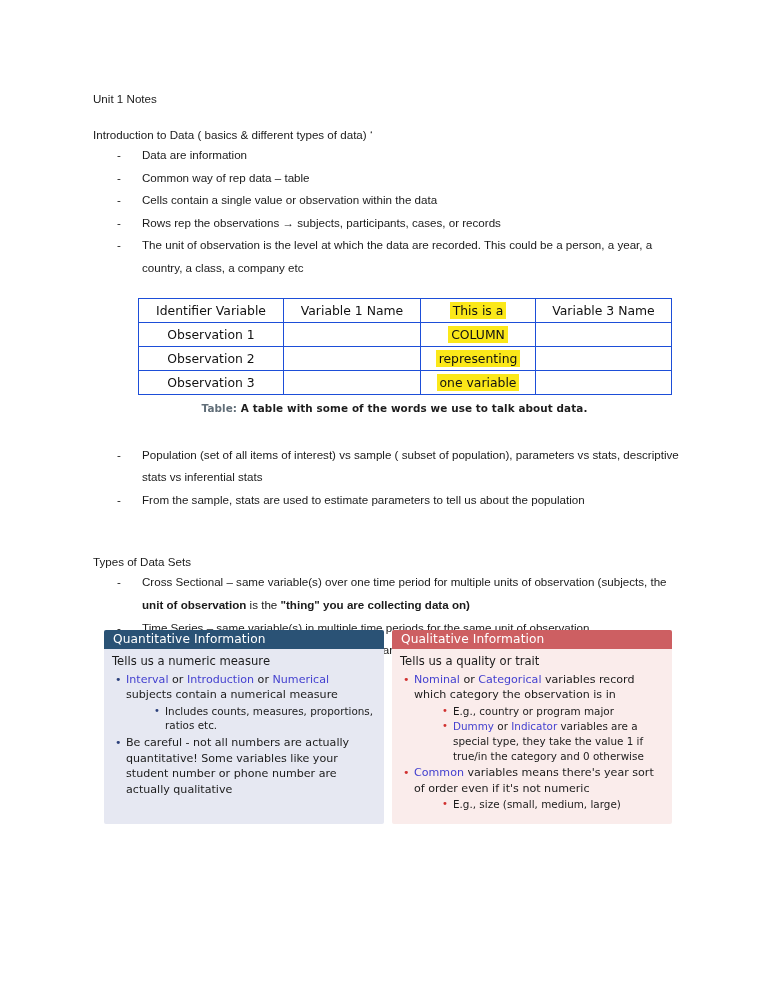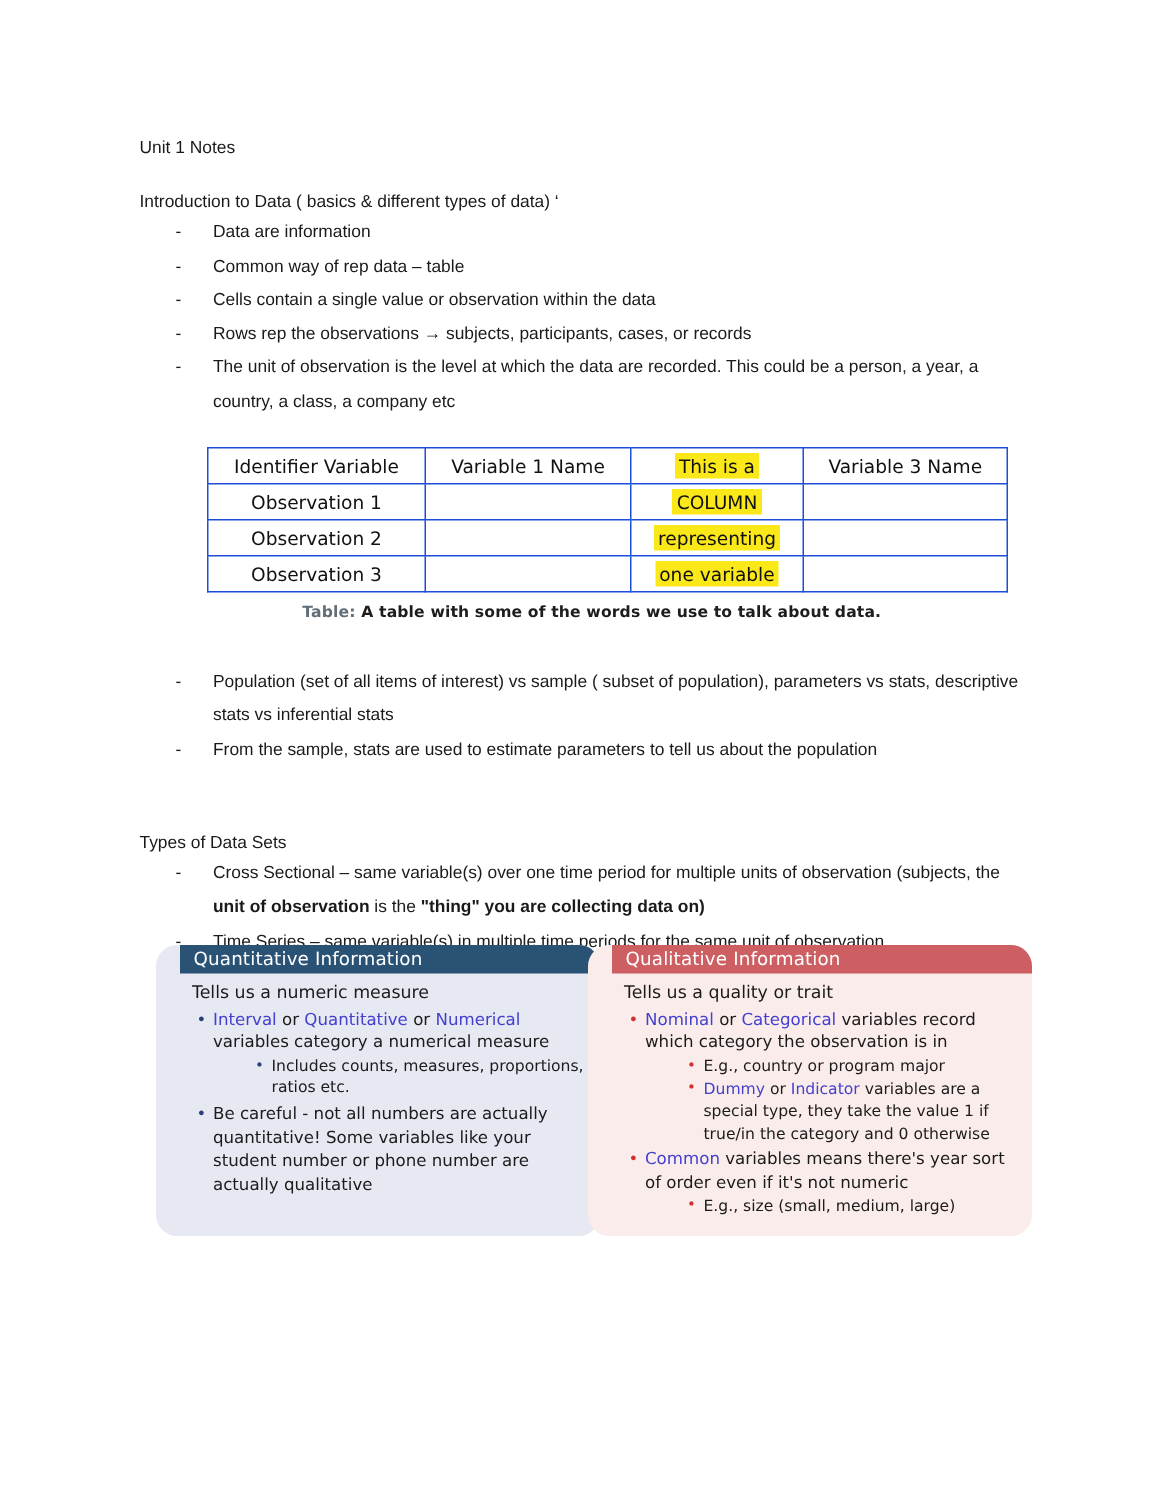--- a/index.html
+++ b/index.html
@@ -120,24 +120,23 @@
     position: absolute;
     left: 100px;
     top: 630px;
     width: 568px;
     height: 195px;
   }
 
   .info-box {
     position: absolute;
     top: 0;
-    border-radius: 14px;
+    border-radius: 2px;
     overflow: hidden;
     font-family: "DejaVu Sans", sans-serif;
-    padding-left: 16px;
   }
   .info-box .box-header {
     height: 19px;
     line-height: 19px;
     padding: 0 0 0 9px;
     color: #ffffff;
     font-size: 12.2px;
     letter-spacing: .1px;
   }
   .info-box .box-body {
@@ -286,21 +285,21 @@
 
   <div class="boxes">
 
     <div class="info-box" id="box-quant">
       <div class="box-header">Quantitative Information</div>
       <div class="box-body">
         <p class="box-lead">Tells us a numeric measure</p>
         <ul class="b1">
           <li>
             <span class="bul">•</span>
-            <span><span class="kw-blue">Interval</span><span> or </span><span class="kw-blue">Quantitative</span><span> or </span><span class="kw-blue">Numerical</span><span> variables category a numerical measure</span></span>
+            <span><span class="kw-blue">Interval</span><span> or </span><span class="kw-blue">Introduction</span><span> or </span><span class="kw-blue">Numerical</span><span> subjects contain a numerical measure</span></span>
             <ul class="b2">
               <li><span class="bul">•</span><span>Includes counts, measures, proportions, ratios etc.</span></li>
             </ul>
           </li>
           <li>
             <span class="bul">•</span>
             <span>Be careful - not all numbers are actually quantitative! Some variables like your student number or phone number are actually qualitative</span>
           </li>
         </ul>
       </div>

